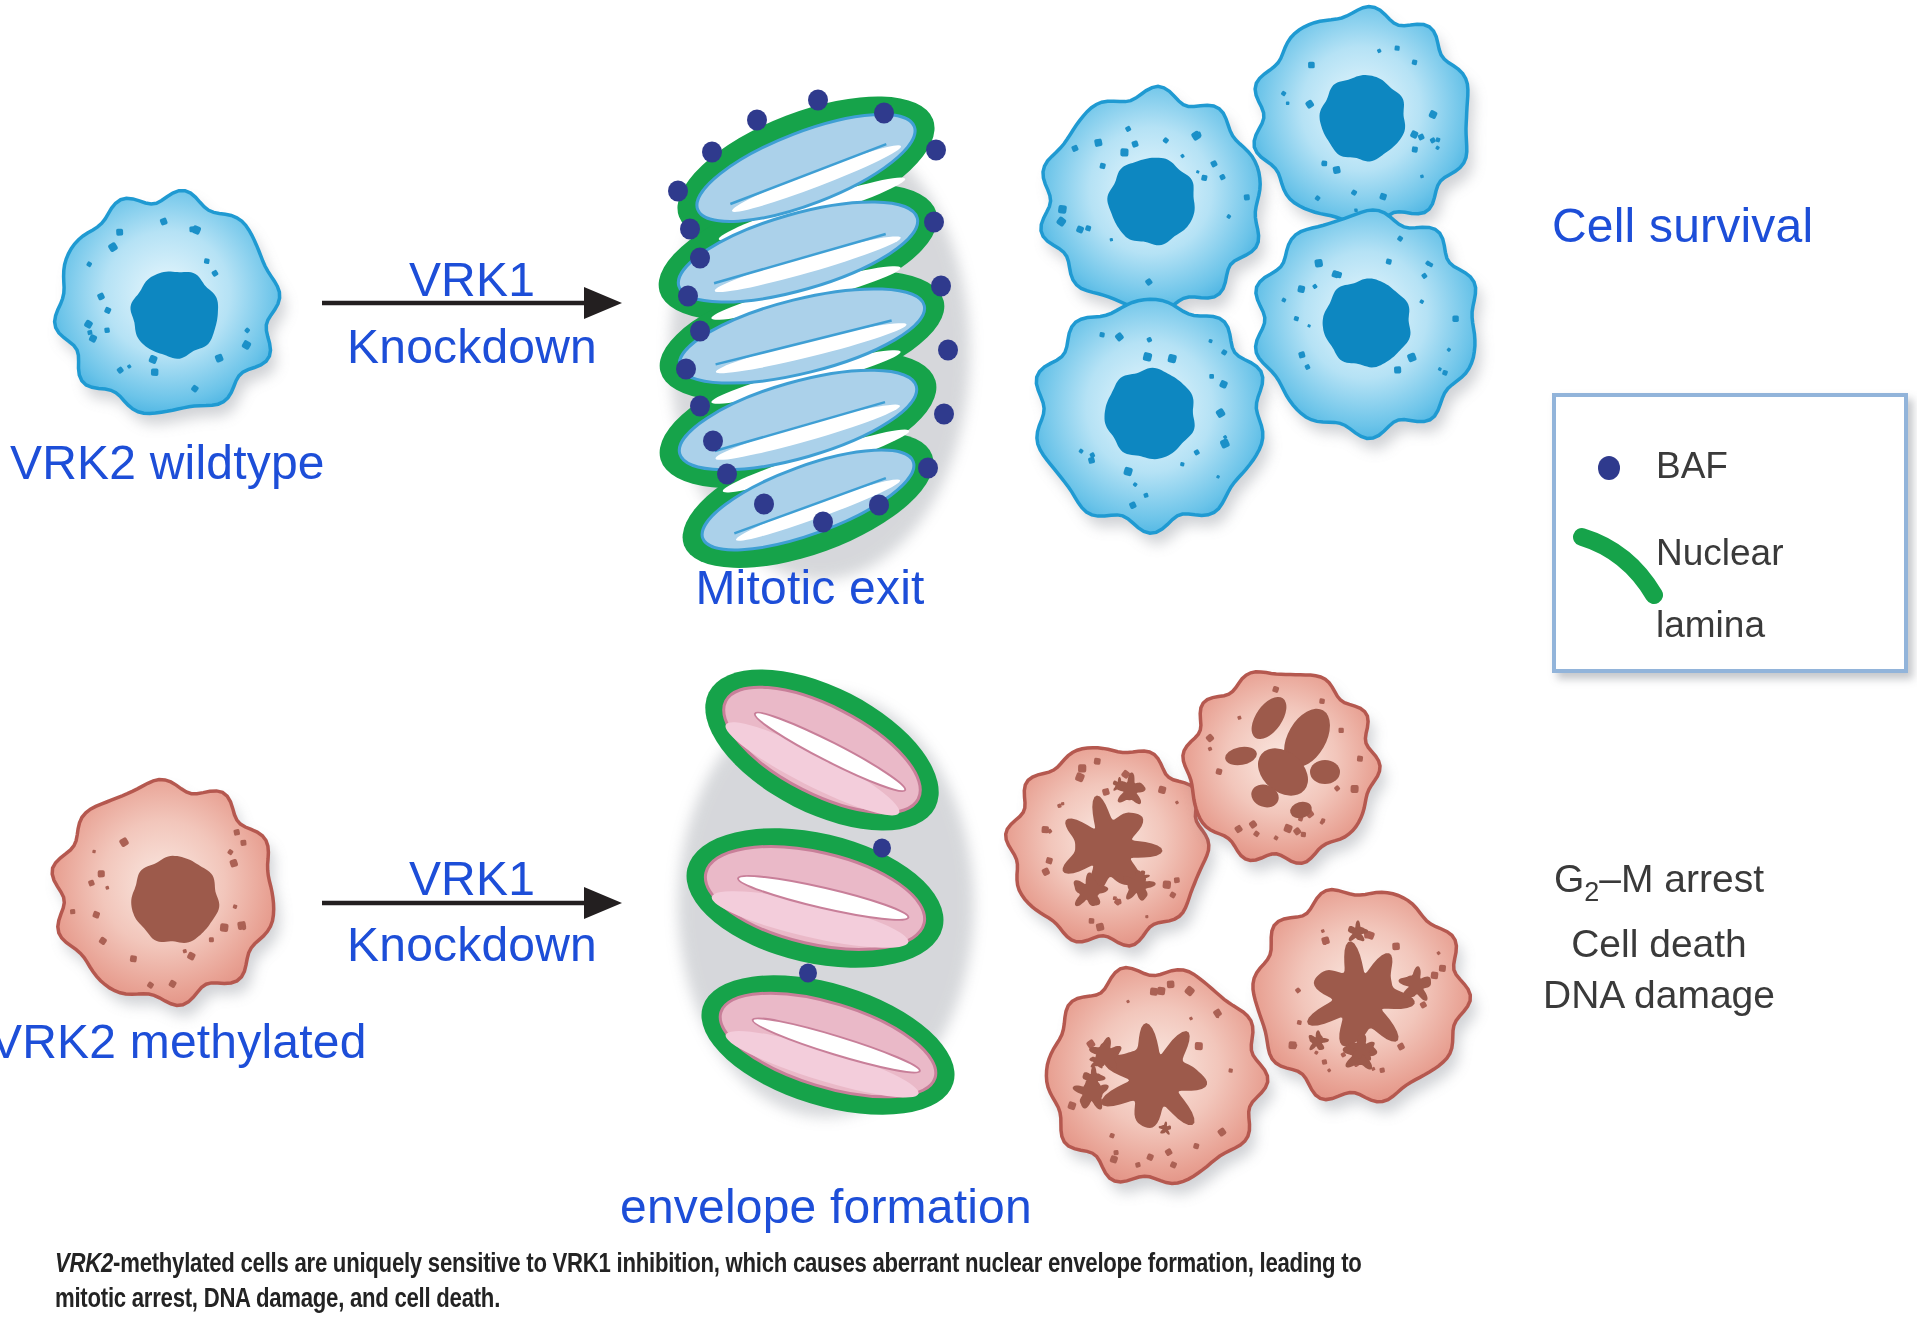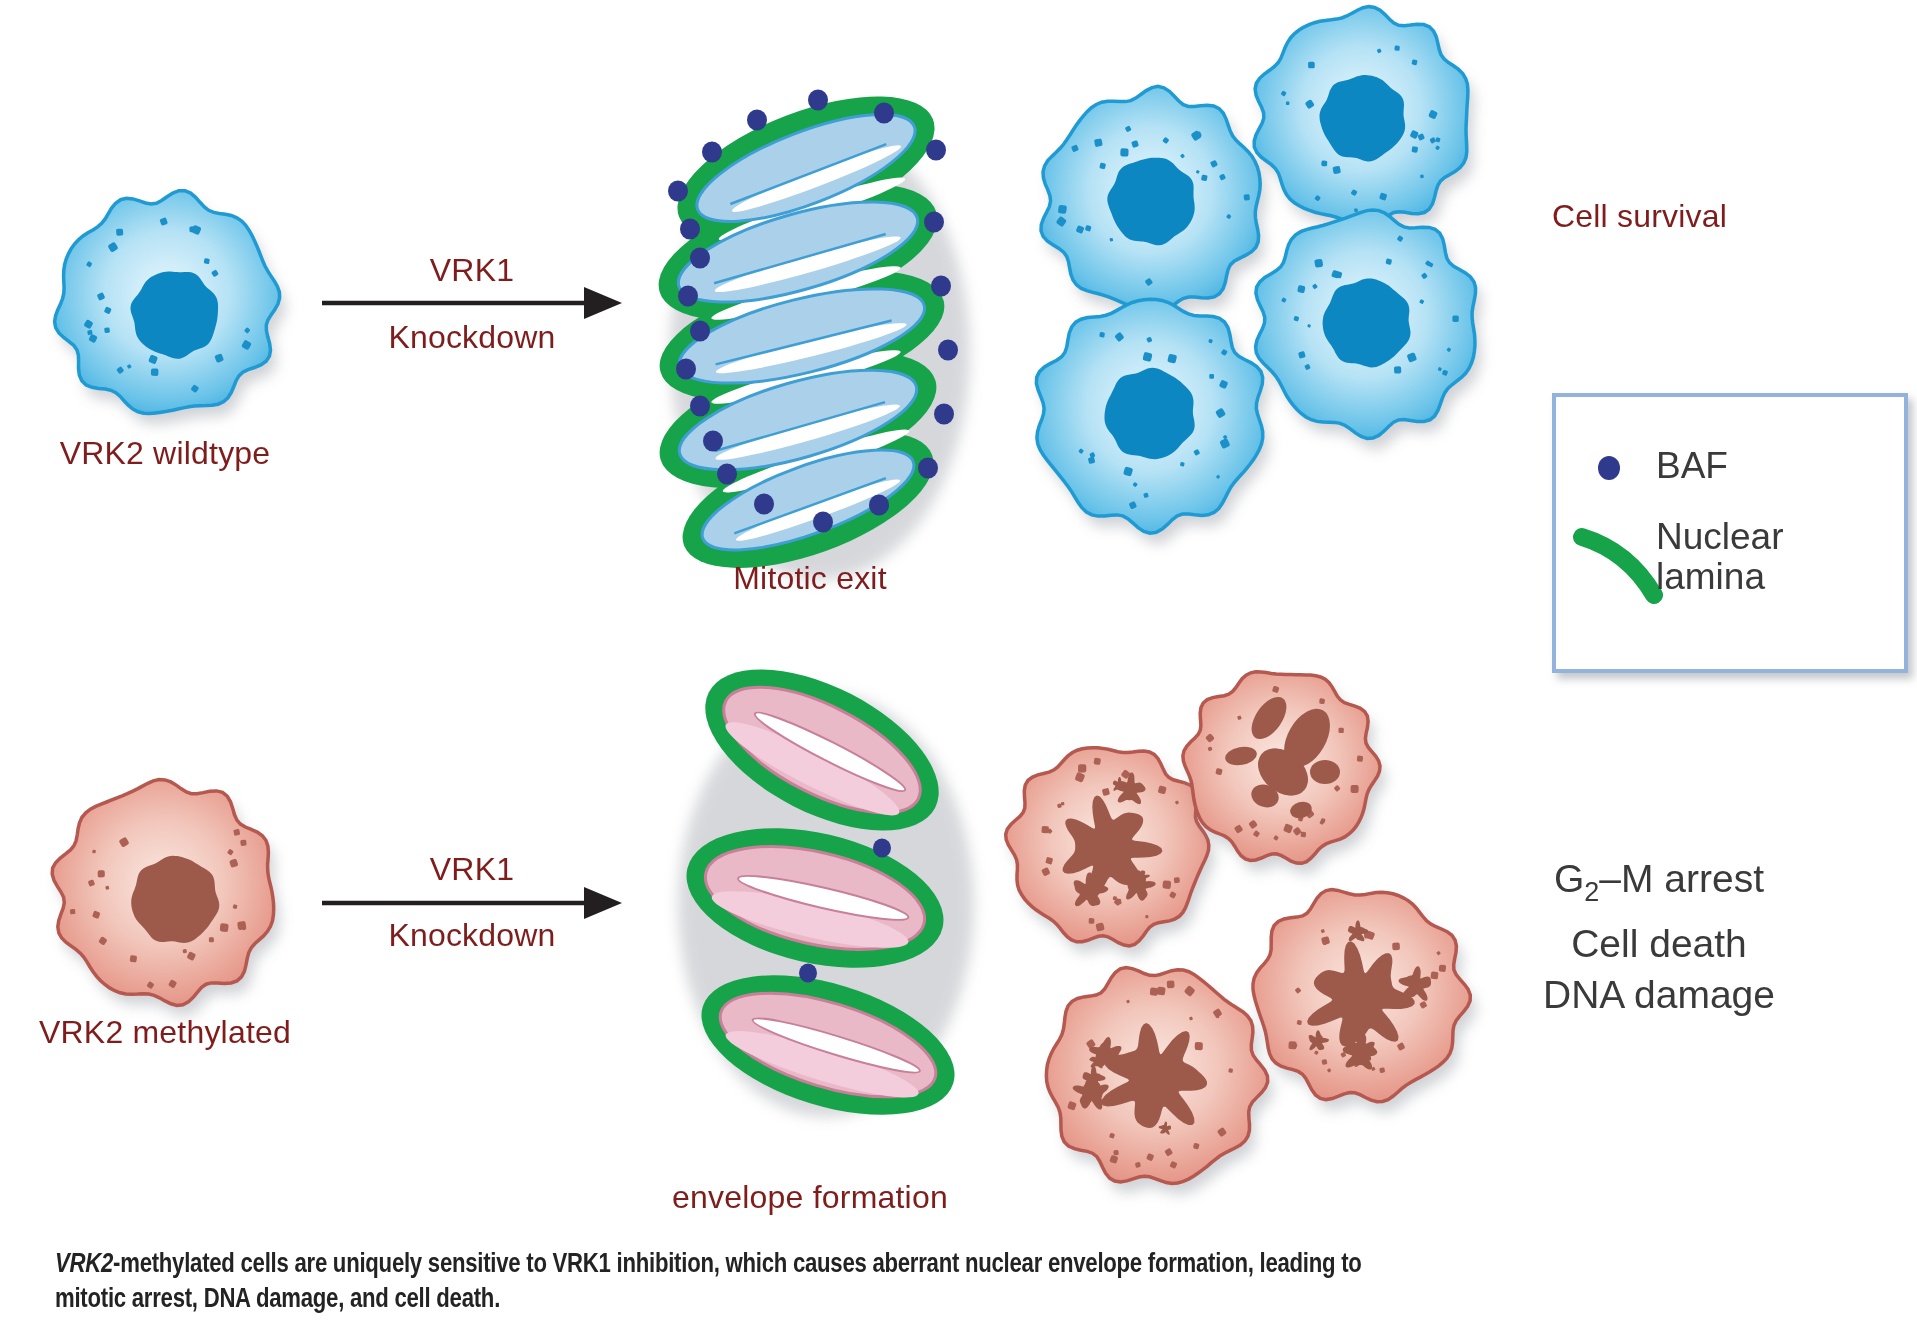--- a/index.html
+++ b/index.html
@@ -1,19 +1,19 @@
 <!DOCTYPE html>
 <html><head>
 <meta charset="utf-8">
 <style>
   html,body{margin:0;padding:0;background:#fff;}
   #stage{position:relative;width:1917px;height:1322px;background:#ffffff;overflow:hidden;
          font-family:"Liberation Sans", sans-serif;}
   #art{position:absolute;left:0;top:0;z-index:1;}
-  .lbl{position:absolute;z-index:2;font-size:32px;color:#7f1d1d;text-align:center;
+  .lbl{position:absolute;z-index:2;font-size:48px;color:#1d4ed8;text-align:center;
        letter-spacing:0.2px;white-space:nowrap;}
   .lbl.left{text-align:left;}
   .outcome-block{position:absolute;z-index:2;text-align:center;color:#3a3a3a;}
   .lbl-line{font-size:39px;line-height:51px;text-align:center;}
   .lbl-line sub{font-size:27px;}
   .legend{position:absolute;z-index:2;border:4px solid #92b4da;background:transparent;
           box-shadow:5px 6px 8px rgba(90,95,105,0.35);}
   .legend svg{position:absolute;}
   .lgd-label{position:absolute;font-size:37px;color:#3a3a3a;}
   .caption{position:absolute;z-index:2;font-size:27px;font-weight:bold;color:#232323;
@@ -452,21 +452,21 @@
   <div class="lbl left" style="left:1552px;top:198px;">Cell survival</div>
 
   <div class="legend" style="left:1552px;top:393px;width:333px;height:272px;padding-left:15px;">
     <svg width="30" height="32" style="left:38px;top:55px;">
       <ellipse cx="15" cy="16" rx="11" ry="12" fill="#2f3a8d"></ellipse>
     </svg>
     <div class="lgd-label" style="left:100px;top:48px;">BAF</div>
     <svg width="100" height="80" viewBox="0 0 100 80" style="left:14px;top:128px;">
       <path d="M12,12 Q58,26 84,70" stroke-width="18" fill="none" stroke-linecap="round" stroke="#16a34a"></path>
     </svg>
-    <div class="lgd-label" style="left:100px;top:120px;width:180px;line-height:40px;">Nuclear lamina</div>
+    <div class="lgd-label" style="left:100px;top:120px;width:180px;line-height:72px;">Nuclear lamina</div>
   </div>
 
   <div class="lbl" style="left:-10px;top:1014px;width:350px;">VRK2 methylated</div>
   <div class="lbl" style="left:322px;top:851px;width:300px;">VRK1</div>
   <div class="lbl" style="left:322px;top:917px;width:300px;">Knockdown</div>
   <div class="lbl" style="left:620px;top:1179px;width:380px;">envelope formation</div>
 
   <div class="outcome-block" style="left:1459px;top:853px;width:400px;">
     <div class="lbl-line"><span>G</span><sub>2</sub><span>–M arrest</span></div>
     <div class="lbl-line">Cell death</div>

